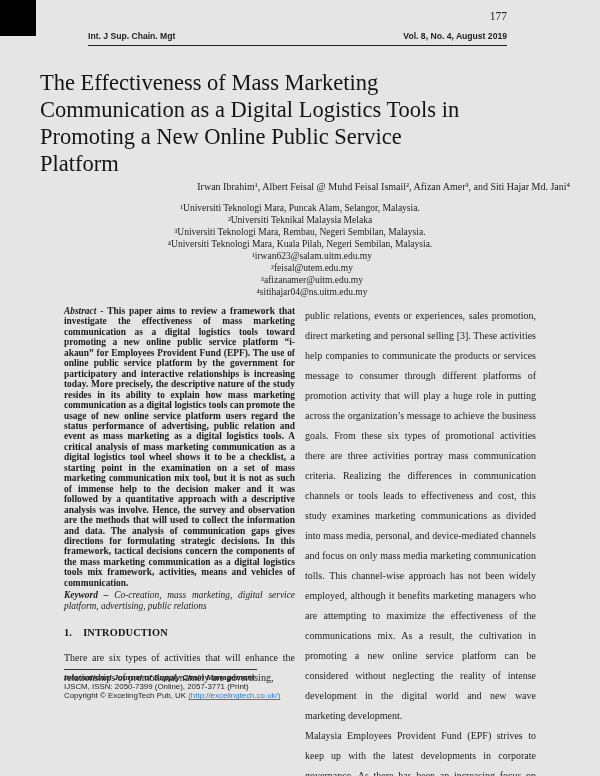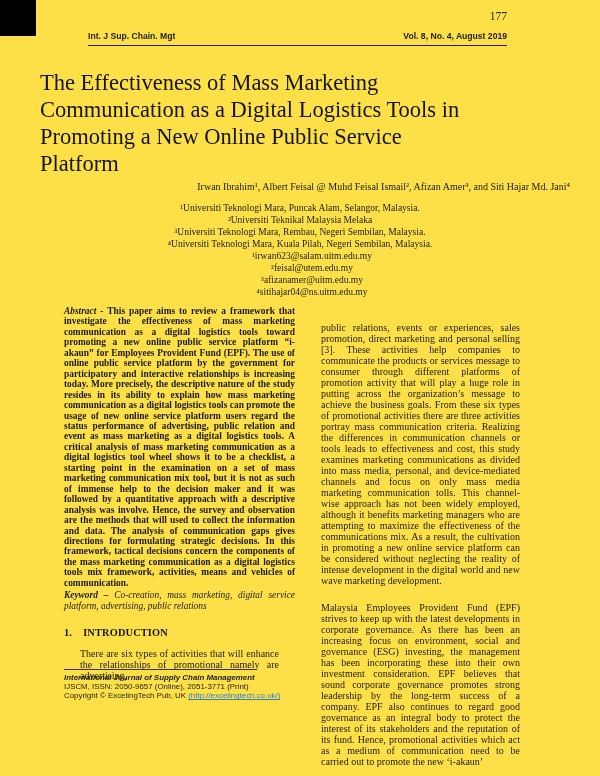--- a/index.html
+++ b/index.html
@@ -1,17 +1,17 @@
 <!DOCTYPE html>
 <html><head>
 <meta charset="utf-8">
 <style>
   html,body{margin:0;padding:0;background:#ffffff;}
   .page{
-    position:relative;width:600px;height:776px;background:#fde047;
+    position:relative;width:600px;height:776px;background:#e5e5e5;
     font-family:"Liberation Serif", serif;color:#1b1b1b;overflow:hidden;
   }
   .corner-mark{position:absolute;left:0;top:0;width:36px;height:36px;background:#000000;}
   .page-number{
     position:absolute;left:88px;top:10px;width:419px;text-align:right;
     font-size:11.5px;color:#222;
   }
   .header-row{
     position:absolute;left:88px;top:31px;width:419px;
     display:flex;justify-content:space-between;align-items:baseline;
@@ -43,21 +43,21 @@
   .abstract .label{font-style:italic;}
   .keywords{
     font-size:9.4px;line-height:10.6px;font-style:italic;text-align:justify;margin:2px 0 16px 0;
   }
   .keywords .label{font-weight:700;}
   .section-heading{
     margin:16px 0 0 0;font-size:10.3px;font-weight:700;letter-spacing:0.2px;color:#151515;
   }
   .section-heading .num{display:inline-block;margin-right:11px;}
   .body-par{
-    font-size:10px;line-height:11px;text-align:justify;margin:16px;color:#1b1b1b;
+    font-size:10px;line-height:20px;text-align:justify;margin:0;color:#1b1b1b;
   }
   .intro-par{margin-top:10px;}
   .footnote{
     position:absolute;left:64px;top:669px;width:231px;
     font-family:"Liberation Sans", sans-serif;font-size:7.9px;line-height:9.4px;color:#1d1d1d;
   }
   .footnote-separator{width:193px;border-top:1.1px solid #333;margin:0 0 2.5px 0;}
   .footnote .journal{font-weight:700;font-style:italic;}
   .footnote-link{color:#2e7fd0;text-decoration:underline;cursor:pointer;}
 </style>
@@ -104,17 +104,17 @@
   </div>
 
   <div class="col-right">
     <p class="body-par">public relations, events or experiences, sales promotion, direct marketing and personal selling [3]. These activities help companies to communicate the products or services message to consumer through different platforms of promotion activity that will play a huge role in putting across the organization’s message to achieve the business goals. From these six types of promotional activities there are three activities portray mass communication criteria. Realizing the differences in communication channels or tools leads to effectiveness and cost, this study examines marketing communications as divided into mass media, personal, and device-mediated channels and focus on only mass media marketing communication tolls. This channel-wise approach has not been widely employed, although it benefits marketing managers who are attempting to maximize the effectiveness of the communications mix. As a result, the cultivation in promoting a new online service platform can be considered without neglecting the reality of intense development in the digital world and new wave marketing development.</p>
     <p class="body-par">Malaysia Employees Provident Fund (EPF) strives to keep up with the latest developments in corporate governance. As there has been an increasing focus on environment, social and governance (ESG) investing, the management has been incorporating these into their own investment consideration. EPF believes that sound corporate governance promotes strong leadership by the long-term success of a company. EPF also continues to regard good governance as an integral body to protect the interest of its stakeholders and the reputation of its fund. Hence, promotional activities which act as a medium of communication need to be carried out to promote the new ‘i-akaun’</p>
   </div>
 
   <div class="footnote">
     <div class="footnote-separator"></div>
     <div class="journal">International Journal of Supply Chain Management</div>
-    <div>IJSCM, ISSN: 2050-9657 (Online), 2051-3771 (Print)</div>
+    <div>IJSCM, ISSN: 2050-7399 (Online), 2057-3771 (Print)</div>
     <div><span>Copyright © ExcelingTech Pub, UK </span><a class="footnote-link">(http://excelingtech.co.uk/)</a></div>
   </div>
 
 </div>
 
 </body></html>

